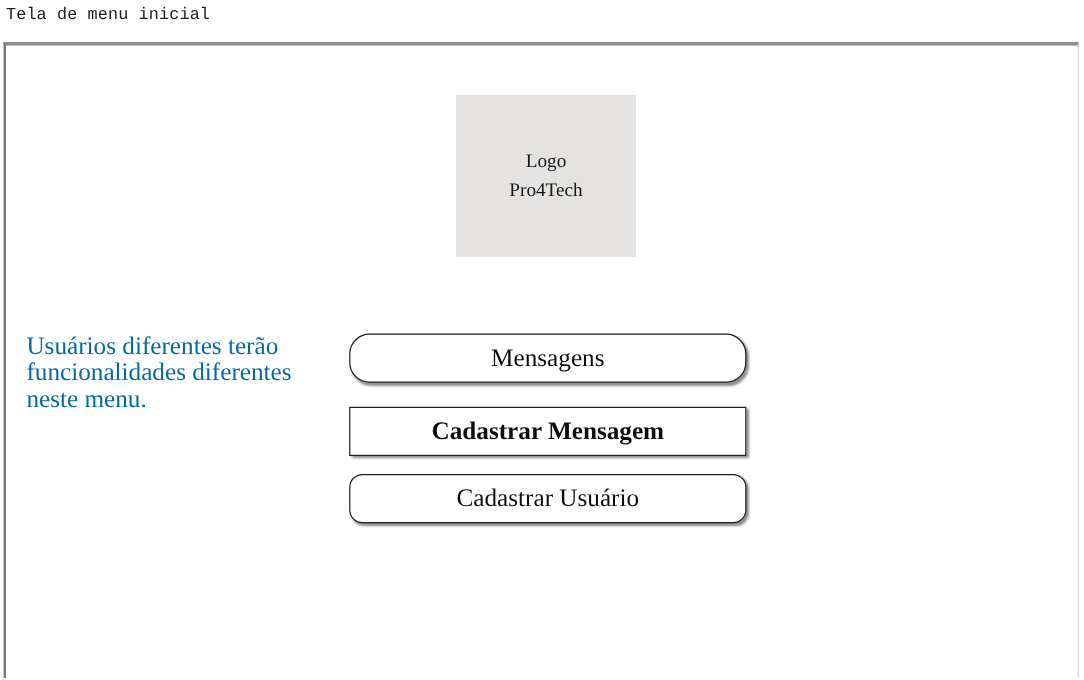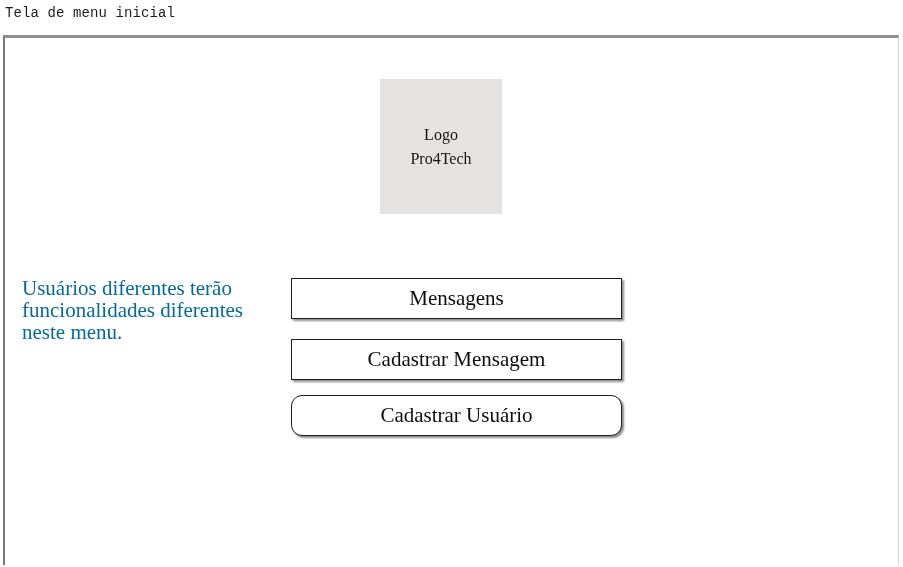--- a/index.html
+++ b/index.html
@@ -33,21 +33,21 @@
     border-top: 3px solid var(--frame-border, #8f8f8f);
     border-left: 2px solid var(--frame-border-dark, #787878);
     border-right: 1px solid var(--frame-border-light, #d4d4d4);
     background: #ffffff;
     box-sizing: border-box;
   }
   .logo-box {
     position: absolute;
     left: 380px;
     top: 79px;
-    width: 122px;
+    width: 150px;
     height: 135px;
     background: var(--logo-bg, #e4e3e1);
     display: flex;
     flex-direction: column;
     align-items: center;
     justify-content: center;
     text-align: right;
   }
   .logo-box .logo-line {
     font-size: 16px;
@@ -73,22 +73,22 @@
     box-shadow: 2px 2px 2px rgba(0, 0, 0, 0.45);
     box-sizing: border-box;
     display: flex;
     align-items: center;
     justify-content: center;
     font-size: 21px;
     color: #0d0d0d;
     cursor: pointer;
     user-select: none;
   }
-  .btn-pos-0 { top: 278px; }
-  .btn-pos-1 { top: 339px; }
+  .btn-pos-0 { top: 278px; border-radius: 17px; }
+  .btn-pos-1 { top: 339px; font-weight: bold; }
   .btn-pos-2 { top: 395px; border-radius: 11px; }
   .btn-pos-3 { top: 451px; }
 </style>
 </head>
 <body>
 
 <div class="stage">
 
   <div class="page-title">Tela de menu inicial</div>
 

